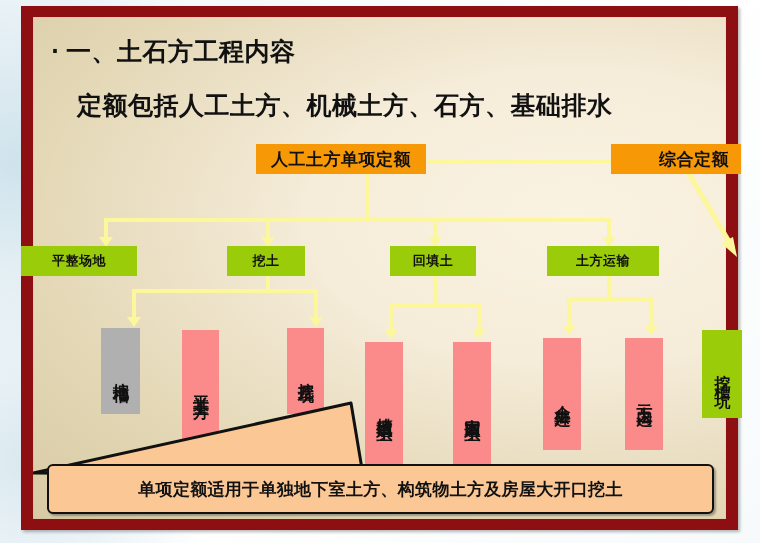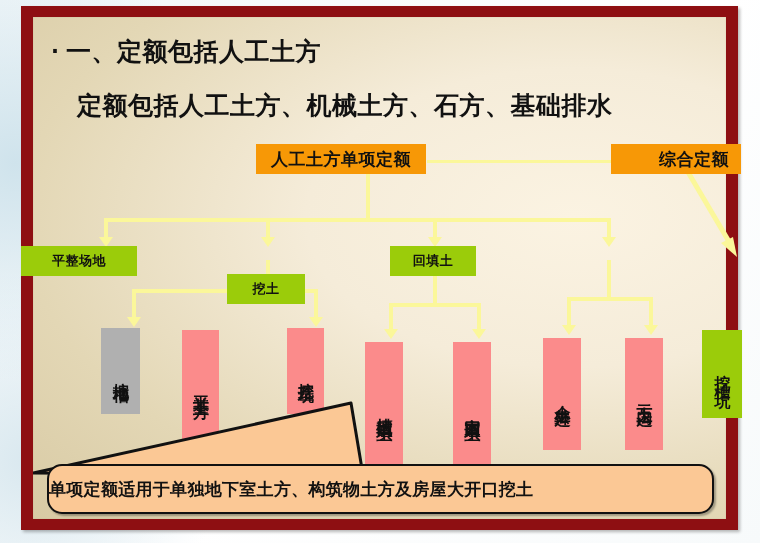--- a/index.html
+++ b/index.html
@@ -50,39 +50,39 @@
   .ln{position:absolute;background:#fbf79a;}
   .lnh{height:4px;}
   .lnv{width:4px;}
   .arrow{position:absolute;width:0;height:0;
     border-left:7px solid transparent;border-right:7px solid transparent;
     border-top:10px solid #fbf79a;}
   .diag{position:absolute;}
 
   
   .callout{position:absolute;left:36px;top:464px;width:675px;height:48px;
-    background:#fbc895;border:2px solid #111;border-radius:15px;
-    display:flex;align-items:center;justify-content:flex-start;
+    background:#fbc895;border:2px solid #111;border-radius:6px;
+    display:flex;align-items:center;justify-content:center;
     box-shadow:2px 2px 2px rgba(0,0,0,.3);}
   .callout span{font-size:17px;font-weight:bold;color:#111;letter-spacing:.3px;}
   .tail{position:absolute;left:0;top:0;}
 </style>
 </head>
 <body>
 
 <div id="stage">
   <div class="backdrop"></div>
 
   <div class="frame">
     <div class="frame-inner">
 
       <div class="headline">
         <div class="hl-row">
           <span class="bullet">·</span>
-          <span class="hl1">一、定额包括人工土方</span>
+          <span class="hl1">一、土石方工程内容</span>
         </div>
         <div class="hl2">定额包括人工土方、机械土方、石方、基础排水</div>
       </div>
 
       <div class="ln lnh" style="left:394px;top:143px;width:185px;height:3px;"></div>
 
       <div class="ln lnv" style="left:333px;top:157px;height:47px;"></div>
 
       <div class="ln lnh" style="left:71px;top:201px;width:506px;"></div>
 
@@ -125,25 +125,28 @@
         <span>人工土方单项定额</span>
       </div>
 
       <div class="node orange" style="left:578px;top:127px;width:130px;height:30px;padding-left:36px;">
         <span>综合定额</span>
       </div>
 
       <div class="node green" style="left:-12px;top:229px;width:116px;height:30px;">
         <span>平整场地</span>
       </div>
-      <div class="node green" style="left:194px;top:229px;width:78px;height:30px;margin-top:28px;">
+      <div class="node green" style="left:194px;top:229px;width:78px;height:30px;">
         <span>挖土</span>
       </div>
       <div class="node green" style="left:357px;top:229px;width:86px;height:30px;">
         <span>回填土</span>
+      </div>
+      <div class="node green" style="left:514px;top:229px;width:112px;height:30px;">
+        <span>土方运输</span>
       </div>
 
       <div class="node green vert" style="left:669px;top:313px;width:40px;height:88px;">
         <span>挖槽坑</span>
       </div>
 
       <div class="node gray vert" style="left:68px;top:311px;width:39px;height:86px;">
         <span>挖地槽</span>
       </div>
       <div class="node pink vert" style="left:149px;top:313px;width:37px;height:110px;">

